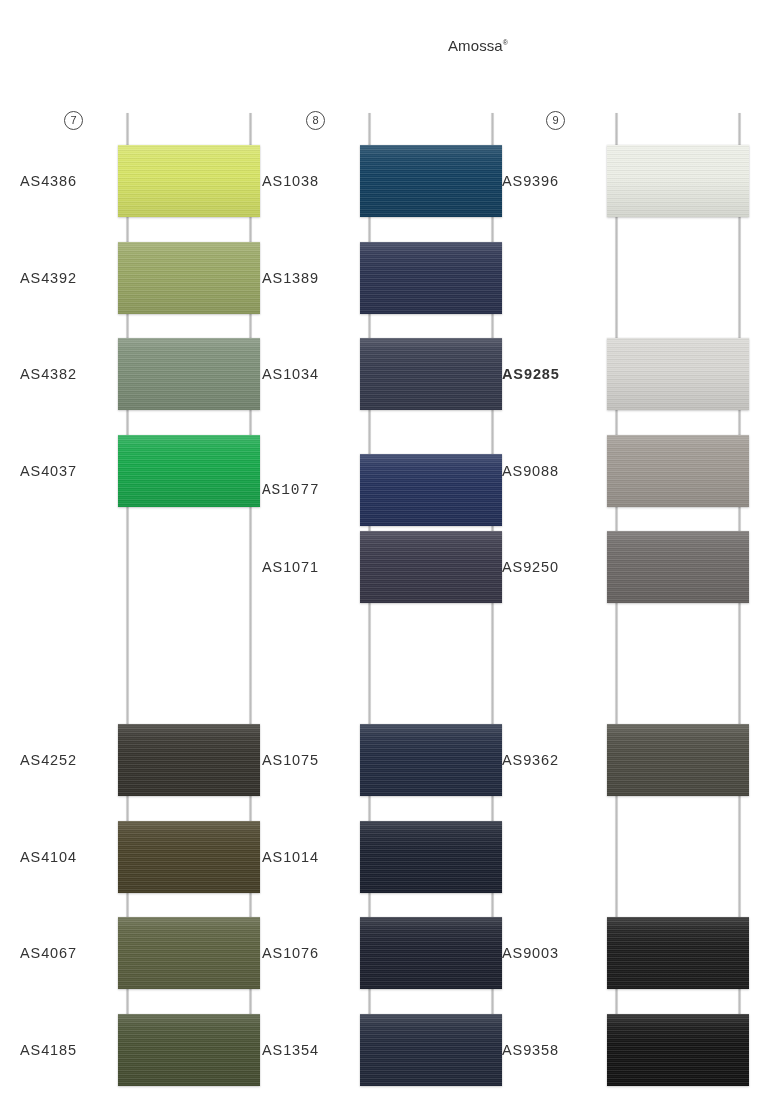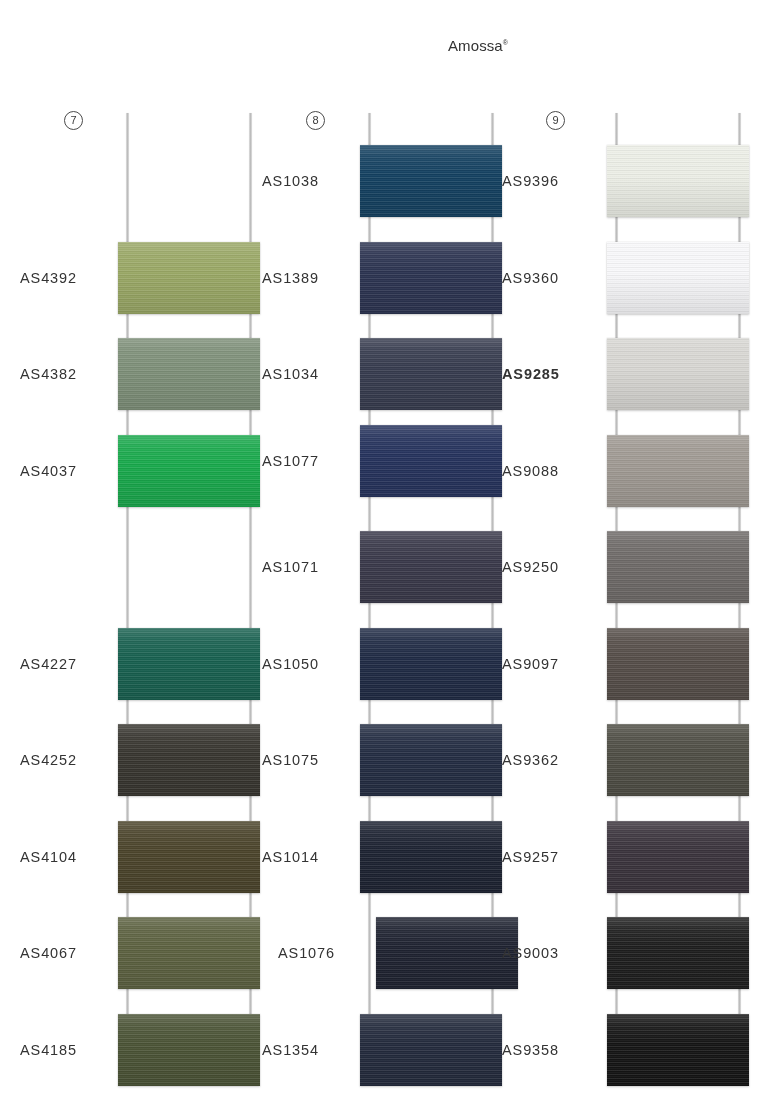--- a/index.html
+++ b/index.html
@@ -169,42 +169,42 @@
   </div>
 </div>
 
 <div class="chart">
     <div class="column col-0">
       <div class="group-num">7</div>
       <div class="rails" style="left: 106px; width: 126px;">
         <div class="rail left"></div>
         <div class="rail right"></div>
       </div>
+      <div class="row" style="top: 40px;">
+        <div class="code">AS4386</div>
+        <div class="swatch-wrap" style="left: 98px; width: 142px; height: 72px;">
+          <div class="swatch" style="background: rgb(215, 228, 103);"></div>
+        </div>
+      </div>
       <div class="row" style="top: 136.5px;">
         <div class="code">AS4392</div>
         <div class="swatch-wrap" style="left: 98px; width: 142px; height: 72px;">
           <div class="swatch" style="background: rgb(154, 168, 102);"></div>
         </div>
       </div>
       <div class="row" style="top: 233px;">
         <div class="code">AS4382</div>
         <div class="swatch-wrap" style="left: 98px; width: 142px; height: 72px;">
           <div class="swatch" style="background: rgb(126, 144, 121);"></div>
         </div>
       </div>
       <div class="row" style="top: 329.5px;">
         <div class="code">AS4037</div>
         <div class="swatch-wrap" style="left: 98px; width: 142px; height: 72px;">
           <div class="swatch" style="background: rgb(25, 169, 76);"></div>
-        </div>
-      </div>
-      <div class="row" style="top: 522.5px;">
-        <div class="code">AS4227</div>
-        <div class="swatch-wrap" style="left: 98px; width: 142px; height: 72px;">
-          <div class="swatch" style="background: rgb(24, 97, 80);"></div>
         </div>
       </div>
       <div class="row" style="top: 619px;">
         <div class="code">AS4252</div>
         <div class="swatch-wrap" style="left: 98px; width: 142px; height: 72px;">
           <div class="swatch" style="background: rgb(56, 54, 48);"></div>
         </div>
       </div>
       <div class="row" style="top: 715.5px;">
         <div class="code">AS4104</div>
@@ -242,51 +242,45 @@
         <div class="swatch-wrap" style="left: 98px; width: 142px; height: 72px;">
           <div class="swatch" style="background: rgb(44, 52, 81);"></div>
         </div>
       </div>
       <div class="row" style="top: 233px; padding-left: 16px;">
         <div class="code">AS1034</div>
         <div class="swatch-wrap" style="left: 98px; width: 142px; height: 72px;">
           <div class="swatch" style="background: rgb(55, 60, 79);"></div>
         </div>
       </div>
-      <div class="row" style="top: 320px;">
+      <div class="row" style="top: 349px; font-family: Liberation Mono, monospace;">
         <div class="code">AS1077</div>
         <div class="swatch-wrap" style="left: 98px; width: 142px; height: 72px;">
           <div class="swatch" style="background: rgb(38, 51, 93);"></div>
         </div>
       </div>
       <div class="row" style="top: 426px;">
         <div class="code">AS1071</div>
         <div class="swatch-wrap" style="left: 98px; width: 142px; height: 72px;">
           <div class="swatch" style="background: rgb(58, 57, 74);"></div>
         </div>
       </div>
-      <div class="row" style="top: 522.5px;">
-        <div class="code">AS1050</div>
-        <div class="swatch-wrap" style="left: 98px; width: 142px; height: 72px;">
-          <div class="swatch" style="background: rgb(32, 43, 69);"></div>
-        </div>
-      </div>
       <div class="row" style="top: 619px;">
         <div class="code">AS1075</div>
         <div class="swatch-wrap" style="left: 98px; width: 142px; height: 72px;">
           <div class="swatch" style="background: rgb(36, 45, 67);"></div>
         </div>
       </div>
       <div class="row" style="top: 715.5px;">
         <div class="code">AS1014</div>
         <div class="swatch-wrap" style="left: 98px; width: 142px; height: 72px;">
           <div class="swatch" style="background: rgb(29, 35, 50);"></div>
         </div>
       </div>
-      <div class="row" style="top: 812px; margin-left: 16px;">
+      <div class="row" style="top: 812px;">
         <div class="code">AS1076</div>
         <div class="swatch-wrap" style="left: 98px; width: 142px; height: 72px;">
           <div class="swatch" style="background: rgb(31, 35, 49);"></div>
         </div>
       </div>
       <div class="row" style="top: 908.5px;">
         <div class="code">AS1354</div>
         <div class="swatch-wrap" style="left: 98px; width: 142px; height: 72px;">
           <div class="swatch" style="background: rgb(36, 43, 61);"></div>
         </div>
@@ -297,62 +291,44 @@
       <div class="rails" style="left: 113px; width: 126px;">
         <div class="rail left"></div>
         <div class="rail right"></div>
       </div>
       <div class="row" style="top: 40px;">
         <div class="code">AS9396</div>
         <div class="swatch-wrap" style="left: 105px; width: 142px; height: 72px;">
           <div class="swatch" style="background: rgb(236, 238, 230);"></div>
         </div>
       </div>
-      <div class="row" style="top: 136.5px;">
-        <div class="code">AS9360</div>
-        <div class="swatch-wrap" style="left: 105px; width: 142px; height: 72px;">
-          <div class="swatch" style="background: rgb(248, 248, 250);"></div>
-        </div>
-      </div>
       <div class="row" style="top: 233px; font-weight: bold;">
         <div class="code">AS9285</div>
         <div class="swatch-wrap" style="left: 105px; width: 142px; height: 72px;">
           <div class="swatch" style="background: rgb(216, 215, 211);"></div>
         </div>
       </div>
       <div class="row" style="top: 329.5px;">
         <div class="code">AS9088</div>
         <div class="swatch-wrap" style="left: 105px; width: 142px; height: 72px;">
           <div class="swatch" style="background: rgb(160, 154, 147);"></div>
         </div>
       </div>
       <div class="row" style="top: 426px;">
         <div class="code">AS9250</div>
         <div class="swatch-wrap" style="left: 105px; width: 142px; height: 72px;">
           <div class="swatch" style="background: rgb(111, 107, 105);"></div>
         </div>
       </div>
-      <div class="row" style="top: 522.5px;">
-        <div class="code">AS9097</div>
-        <div class="swatch-wrap" style="left: 105px; width: 142px; height: 72px;">
-          <div class="swatch" style="background: rgb(86, 78, 73);"></div>
-        </div>
-      </div>
       <div class="row" style="top: 619px;">
         <div class="code">AS9362</div>
         <div class="swatch-wrap" style="left: 105px; width: 142px; height: 72px;">
           <div class="swatch" style="background: rgb(79, 78, 69);"></div>
         </div>
       </div>
-      <div class="row" style="top: 715.5px;">
-        <div class="code">AS9257</div>
-        <div class="swatch-wrap" style="left: 105px; width: 142px; height: 72px;">
-          <div class="swatch" style="background: rgb(59, 52, 61);"></div>
-        </div>
-      </div>
       <div class="row" style="top: 812px;">
         <div class="code">AS9003</div>
         <div class="swatch-wrap" style="left: 105px; width: 142px; height: 72px;">
           <div class="swatch" style="background: rgb(30, 30, 30);"></div>
         </div>
       </div>
       <div class="row" style="top: 908.5px;">
         <div class="code">AS9358</div>
         <div class="swatch-wrap" style="left: 105px; width: 142px; height: 72px;">
           <div class="swatch" style="background: rgb(21, 21, 21);"></div>

